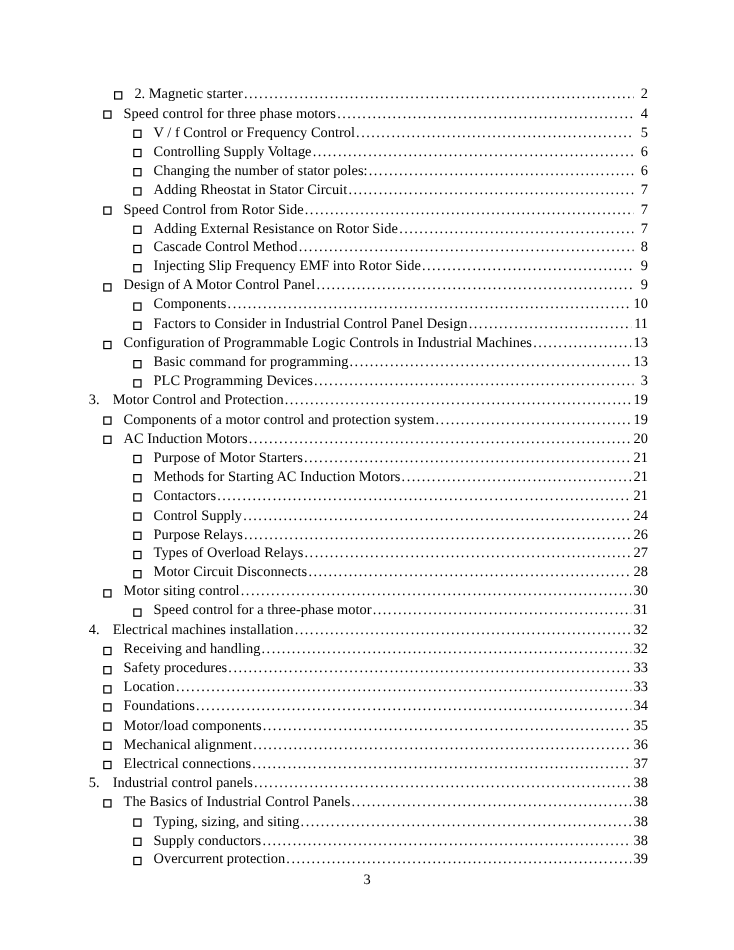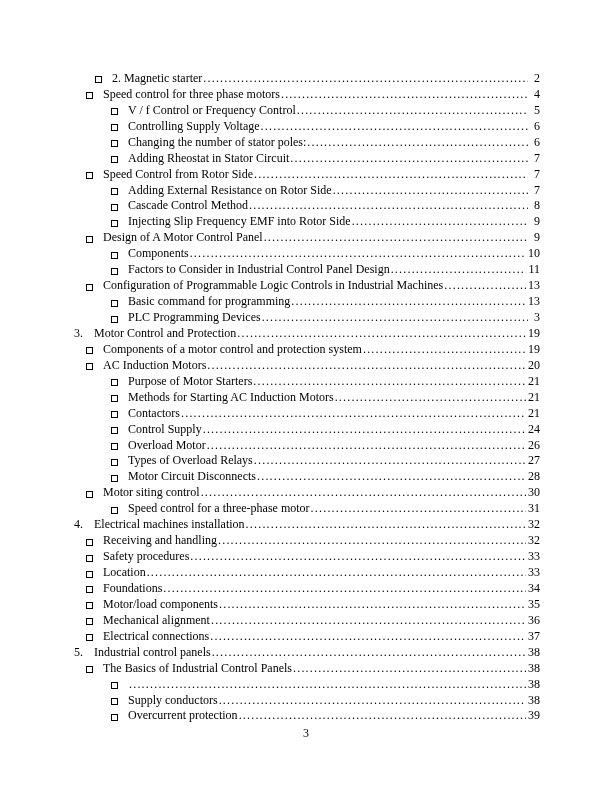--- a/index.html
+++ b/index.html
@@ -246,21 +246,21 @@
       <div class="row lvl3">
 
     <span class="bullet"></span>
     <span class="label">Control Supply</span>
     <span class="leader"></span>
     <span class="pagenum">24</span>
   </div>
       <div class="row lvl3">
 
     <span class="bullet"></span>
-    <span class="label">Overload Motor</span>
+    <span class="label">Purpose Relays</span>
     <span class="leader"></span>
     <span class="pagenum">26</span>
   </div>
       <div class="row lvl3">
 
     <span class="bullet"></span>
     <span class="label">Types of Overload Relays</span>
     <span class="leader"></span>
     <span class="pagenum">27</span>
   </div>
@@ -351,20 +351,21 @@
       <div class="row lvl1">
 
     <span class="bullet"></span>
     <span class="label">The Basics of Industrial Control Panels</span>
     <span class="leader"></span>
     <span class="pagenum">38</span>
   </div>
       <div class="row lvl3">
 
     <span class="bullet"></span>
+    <span class="label">Typing, sizing, and siting</span>
     <span class="leader"></span>
     <span class="pagenum">38</span>
   </div>
       <div class="row lvl3">
 
     <span class="bullet"></span>
     <span class="label">Supply conductors</span>
     <span class="leader"></span>
     <span class="pagenum">38</span>
   </div>

